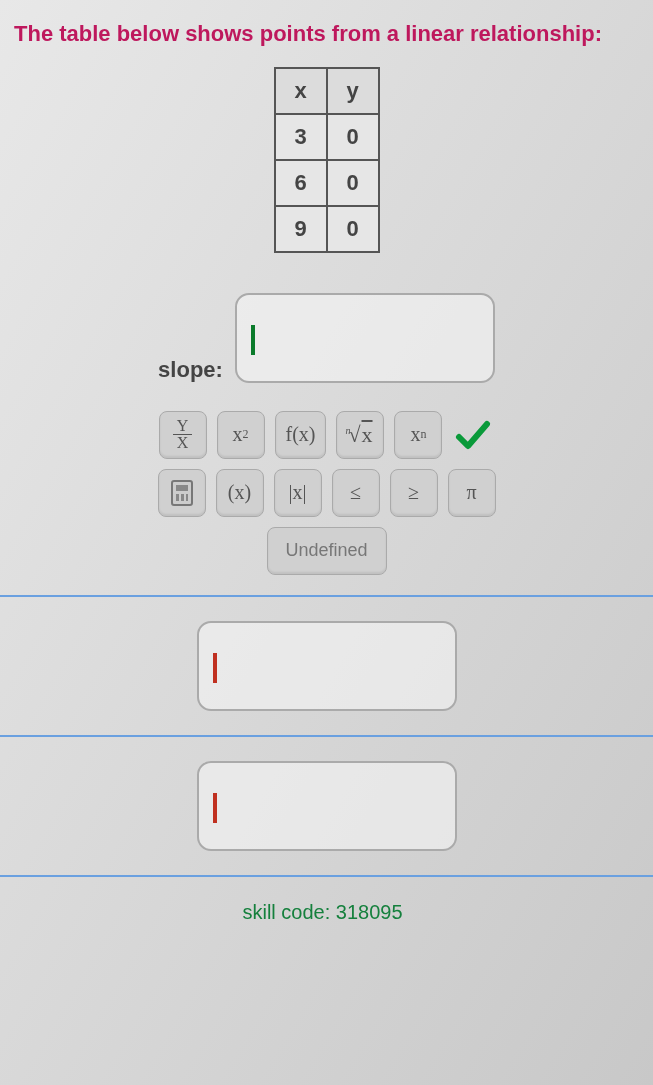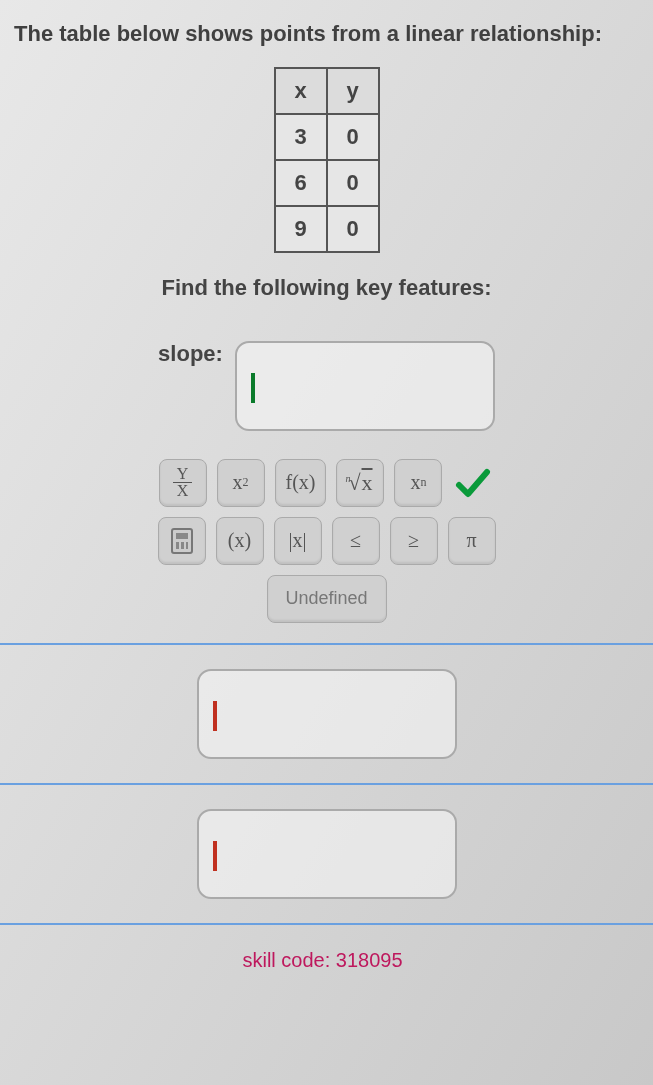--- a/index.html
+++ b/index.html
@@ -9,21 +9,21 @@
       width: 653px;
       height: 1085px;
       overflow: hidden;
       color: #333;
       position: relative;
     }
     .content { padding: 20px 14px 0 14px; }
     .intro {
       font-size: 22px;
       font-weight: bold;
-      color: #404040;
+      color: #be185d;
       line-height: 1.3;
       margin-bottom: 18px;
     }
     .xy-table {
       margin: 0 auto 22px auto;
       border-collapse: collapse;
       background: #ddd;
     }
     .xy-table th, .xy-table td {
       border: 2px solid #555;
@@ -38,21 +38,21 @@
     .xy-table th { background: #dcdcdc; }
     .subprompt {
       text-align: center;
       font-size: 22px;
       font-weight: bold;
       color: #444;
       margin-bottom: 22px;
     }
     .row {
       display: flex;
-      align-items: flex-start;
+      align-items: flex-end;
       justify-content: center;
       gap: 12px;
       padding: 18px 0;
     }
     .row-label {
       font-size: 22px;
       font-weight: bold;
       color: #444;
     }
     .answer-box {
@@ -136,21 +136,21 @@
       text-align: center;
     }
     .divider {
       border: none;
       border-top: 2px solid #6aa0e0;
       margin: 6px 0;
     }
     .skill-code {
       text-align: center;
       font-size: 20px;
-      color: #be185d;
+      color: #15803d;
       padding: 18px 8px 8px 0;
       font-weight: 500;
     }
     .calc-icon {
       width: 22px;
       height: 26px;
       border: 2px solid #777;
       border-radius: 3px;
       position: relative;
       background: #ccc;
@@ -192,21 +192,20 @@
       <td>6</td>
       <td>0</td>
     </tr>
     <tr>
       <td>9</td>
       <td>0</td>
     </tr>
   </tbody>
     </table>
 
-  <div class="subprompt">Find the following key features:</div>
 
   <div class="row">
     <div class="row-label">slope:</div>
     <div class="answer-box">
       <span class="cursor-green"></span>
     </div>
   </div>
 
   <div class="toolbar">
     <div class="toolbar-row">

